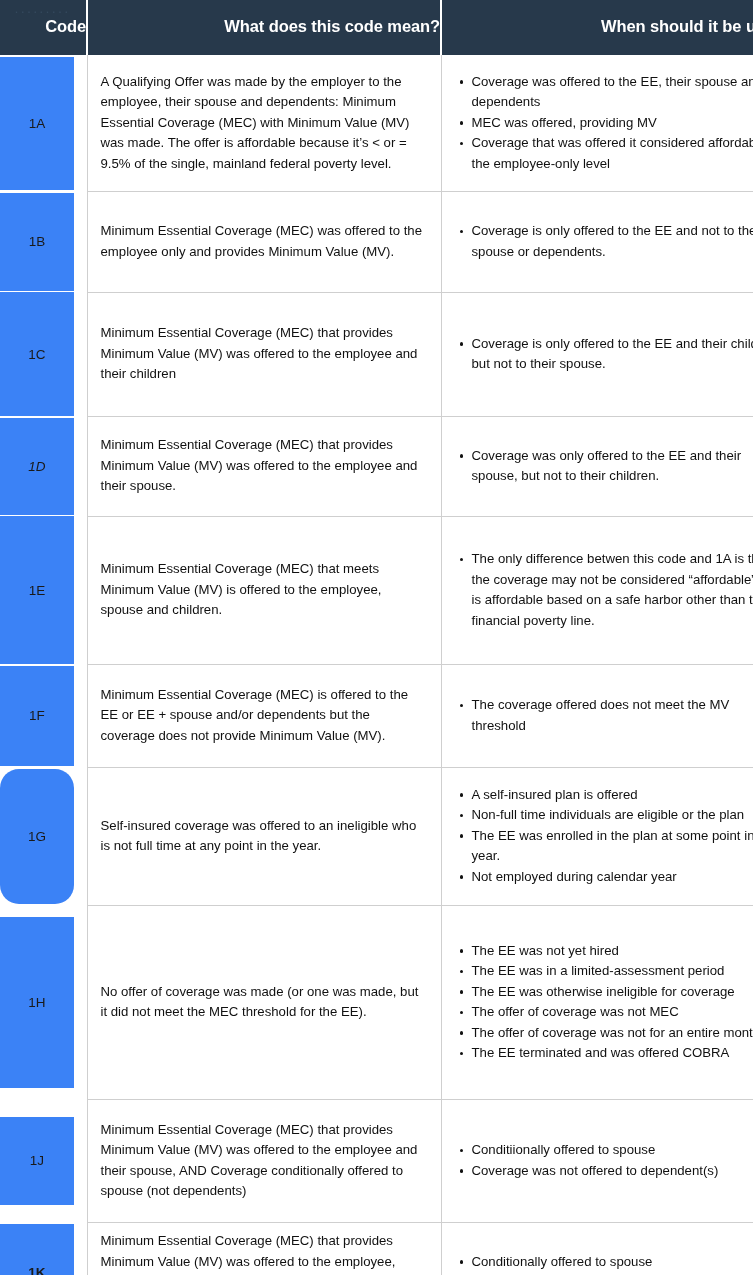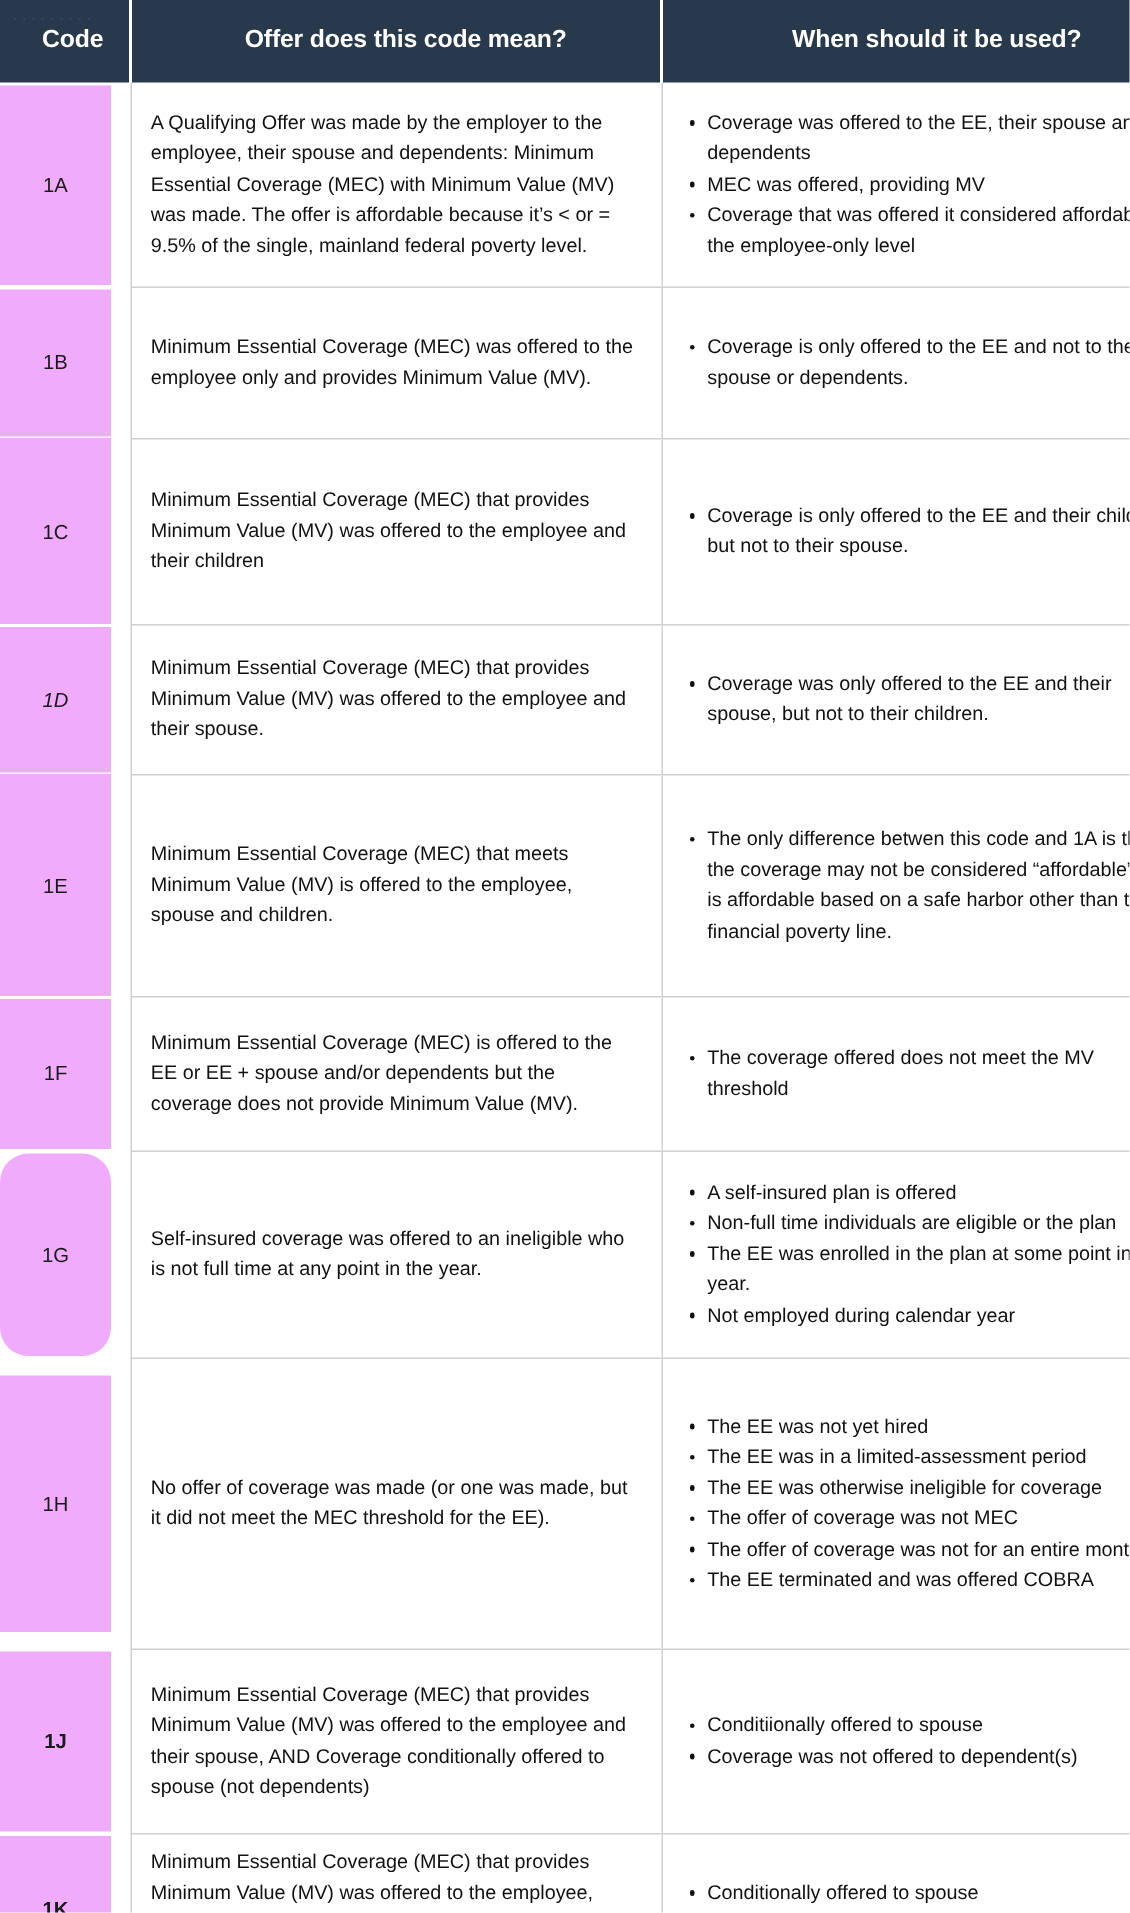--- a/index.html
+++ b/index.html
@@ -24,21 +24,21 @@
 
   
   thead tr {
     height: 55px;
   }
   thead th {
     background: #27394b;
     color: #ffffff;
     font-size: 16.5px;
     font-weight: bold;
-    text-align: center;
+    text-align: right;
     vertical-align: middle;
     padding: 0 0 2px 14px;
     letter-spacing: -0.1px;
     position: relative;
   }
   th.th-code {
     width: 75px;
     padding-left: 11px;
   }
   th.th-mean {
@@ -72,21 +72,21 @@
     background: #ffffff;
     margin-left: 32px;
   }
 
   td.c-code {
     background: #ffffff;
     padding: 0;
     width: 75px;
   }
   .code-chip {
-    background: #f0abfc;
+    background: #3b82f6;
     color: #1a1a1a;
     font-size: 13.5px;
     text-align: center;
     width: 74px;
     box-sizing: border-box;
     display: flex;
     align-items: center;
     justify-content: center;
   }
 
@@ -140,21 +140,21 @@
 <body>
 
 <table id="aca-code-table">
   <thead>
     <tr>
       <th class="th-code">
         <span class="ghost-mark">. . . . . . . . .</span>
         <span>Code</span>
       </th>
       <th class="th-mean">
-        <span>Offer does this code mean?</span>
+        <span>What does this code mean?</span>
       </th>
       <th class="th-use">
         <span>When should it be used?</span>
       </th>
     </tr>
   </thead>
   <tbody id="table-body">
       <tr style="height: 136px;">
         <td class="c-code">
           <div class="code-chip" style="height: 133px;">1A</div>
@@ -264,21 +264,21 @@
             <li>The EE was in a limited-assessment period</li>
             <li>The EE was otherwise ineligible for coverage</li>
             <li>The offer of coverage was not MEC</li>
             <li>The offer of coverage was not for an entire month</li>
             <li>The EE terminated and was offered COBRA</li>
           </ul>
         </td>
       </tr>
       <tr style="height: 123px;">
         <td class="c-code">
-          <div class="code-chip" style="height: 120px; font-weight: bold;">1J</div>
+          <div class="code-chip" style="height: 88px;">1J</div>
         </td>
         <td class="c-mean">
           <div class="mean-text">Minimum Essential Coverage (MEC) that provides Minimum Value (MV) was offered to the employee and their spouse, AND Coverage conditionally offered to spouse (not dependents)</div>
         </td>
         <td class="c-use">
           <ul class="bullets">
             <li>Conditiionally offered to spouse</li>
             <li>Coverage was not offered to dependent(s)</li>
           </ul>
         </td>

